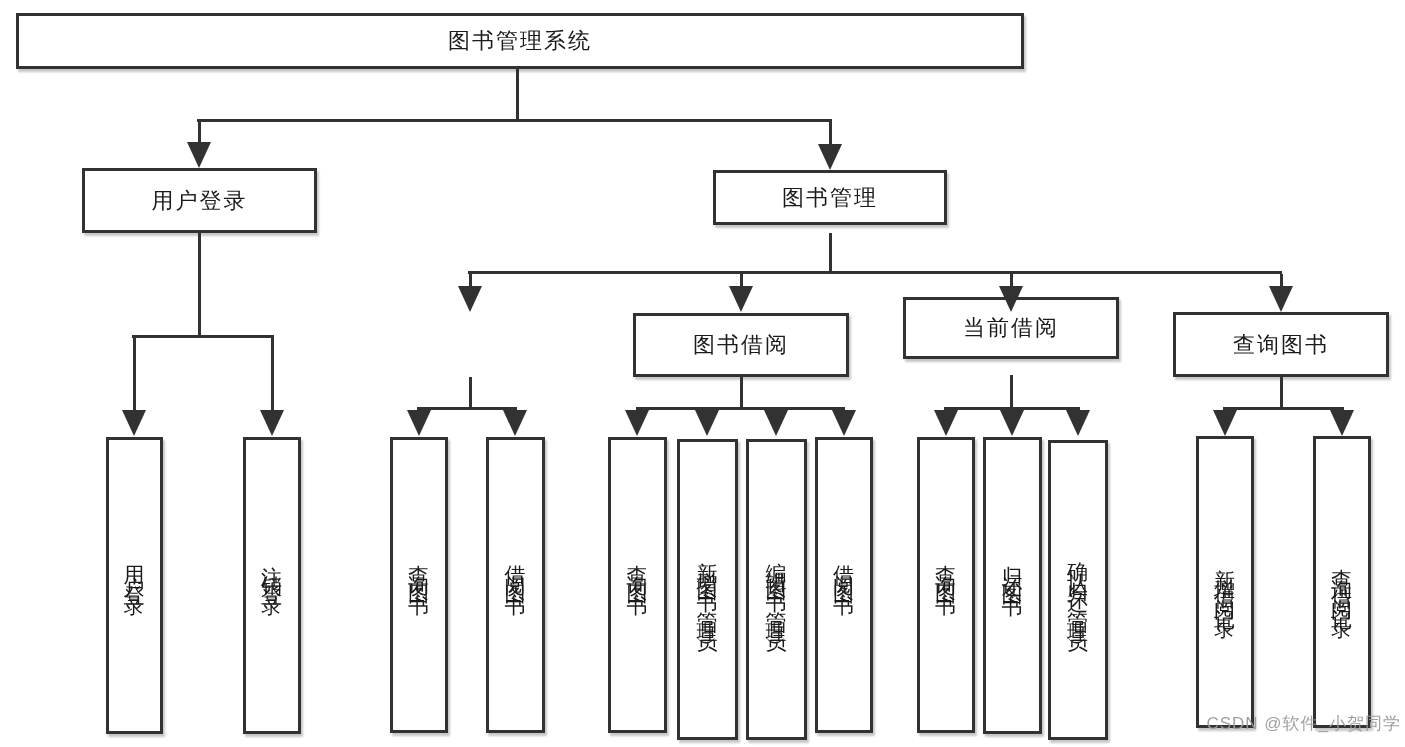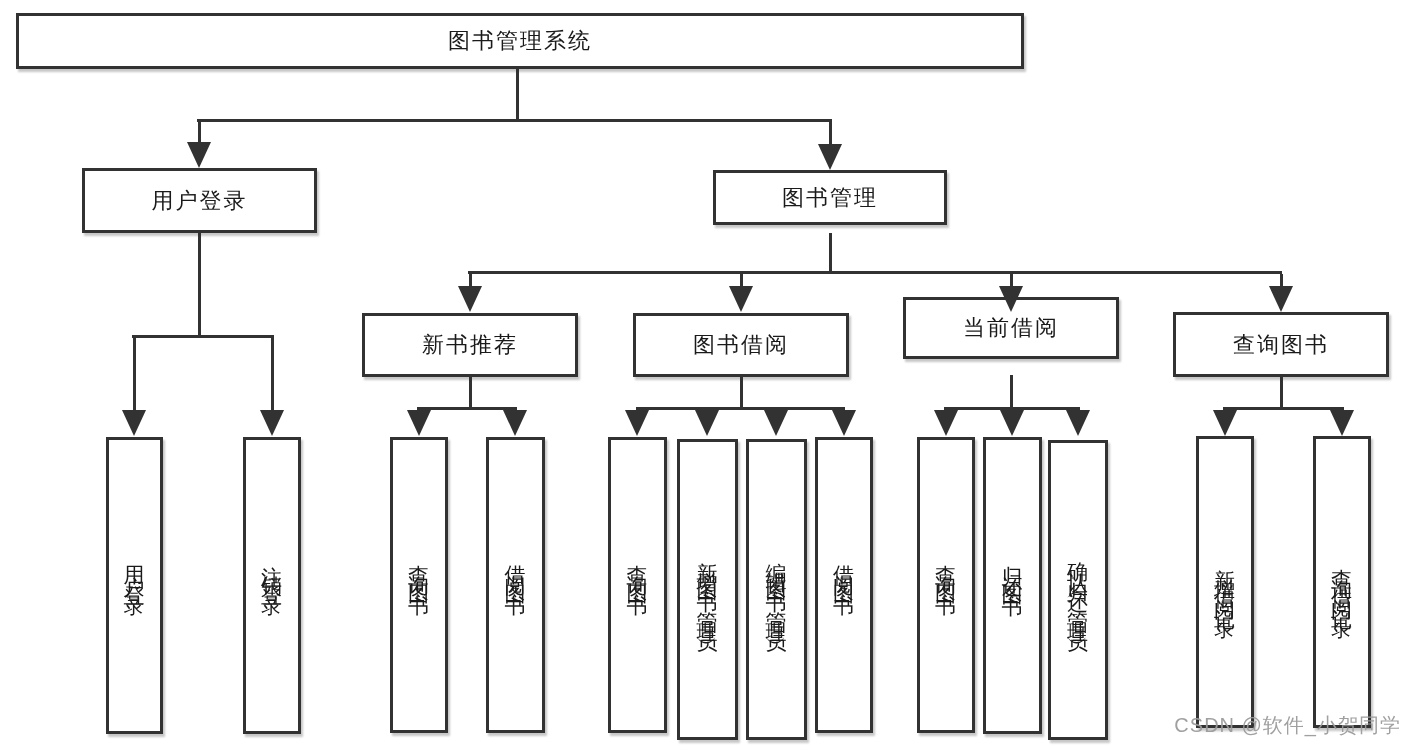--- a/index.html
+++ b/index.html
@@ -21,34 +21,33 @@
   .vbox.full{padding:4px 0;}       
   .vline{position:absolute;width:3px;background:#323232;}
   .hline{position:absolute;height:3px;background:#323232;}
   .arrow{
     position:absolute;width:0;height:0;
     border-left:12px solid transparent;border-right:12px solid transparent;
     border-top:26px solid #323232;
   }
   .watermark{
     position:absolute;top:712px;right:4px;z-index:10;
-    font-size:20px;letter-spacing:1px;color:rgba(155,155,155,0.95);white-space:nowrap;
+    font-size:17px;letter-spacing:1px;color:rgba(155,155,155,0.95);white-space:nowrap;
   }
 </style>
 </head>
 <body>
 
 <div class="canvas">
 
   <div class="box hbox" style="left:16px;top:13px;width:1008px;height:56px">图书管理系统</div>
 
   <div class="box hbox" style="left:82px;top:168px;width:235px;height:65px">用户登录</div>
   <div class="box hbox" style="left:713px;top:170px;width:234px;height:55px">图书管理</div>
 
-  <div class="box hbox" style="left:362px;top:313px;width:216px;height:64px">新书推荐</div>
   <div class="box hbox" style="left:633px;top:313px;width:216px;height:64px">图书借阅</div>
   <div class="box hbox" style="left:903px;top:297px;width:216px;height:62px">当前借阅</div>
   <div class="box hbox" style="left:1173px;top:312px;width:216px;height:65px">查询图书</div>
 
   <div class="box vbox pb" style="left:106px;top:437px;width:57px;height:297px">用户登录</div>
   <div class="box vbox pb" style="left:243px;top:437px;width:58px;height:297px">注销登录</div>
 
   <div class="box vbox pb" style="left:390px;top:437px;width:58px;height:296px">查询图书</div>
   <div class="box vbox pb" style="left:486px;top:437px;width:59px;height:296px">借阅图书</div>
 

